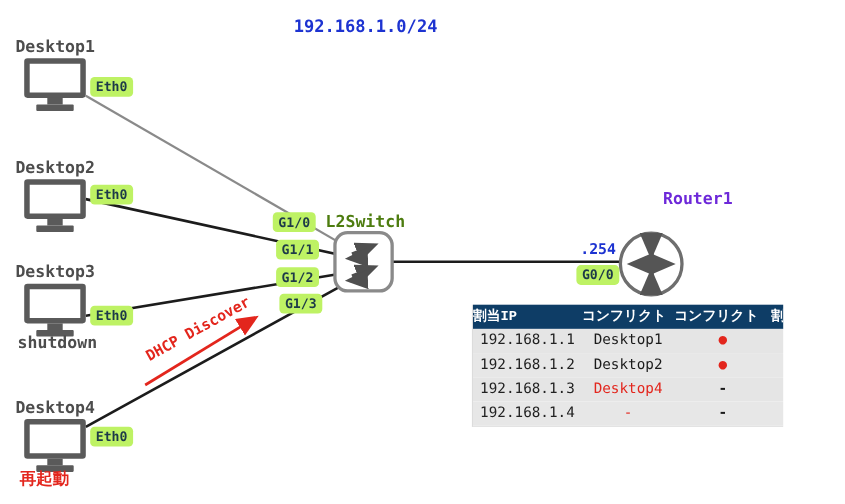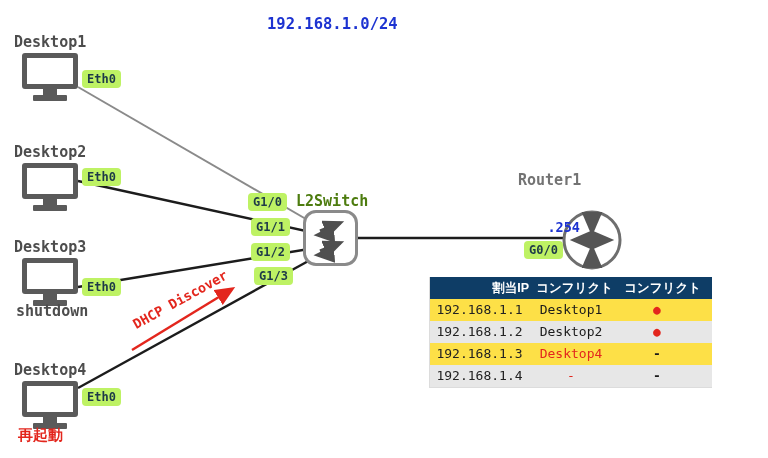--- a/index.html
+++ b/index.html
@@ -27,44 +27,44 @@
   .host-note[data-color="dark"]{color:#4d4d4d;}
   .host-note[data-color="red"]{color:#e3261d;font-family:"Liberation Sans",sans-serif;}
   
   .switch-label{position:absolute;left:296px;top:192px;z-index:3;font:bold 15px "DejaVu Sans Mono",monospace;color:#4d7c0f;}
   .switch-box{
     position:absolute;left:303px;top:210px;width:55px;height:56px;z-index:2;
     box-sizing:border-box;border:3px solid #8a8a8a;border-radius:13px;background:#fff;
   }
   .port-badge{position:absolute;}
   
-  .router-labels{position:absolute;left:518px;top:171px;width:148px;z-index:3;text-align:left;color:#737373;}
+  .router-labels{position:absolute;left:518px;top:171px;width:148px;z-index:3;text-align:right;color:#6d28d9;}
   .router-name{font:bold 15px "DejaVu Sans Mono",monospace;line-height:18px;}
   .router-role{font:bold 14px "DejaVu Sans Mono",monospace;line-height:17px;}
   .router-icon{position:absolute;left:560px;top:208px;z-index:2;}
   .router-ip{
-    position:absolute;left:540px;top:219px;width:40px;z-index:3;text-align:right;
+    position:absolute;left:520px;top:219px;width:40px;z-index:3;text-align:right;
     font:bold 13.5px "DejaVu Sans Mono",monospace;color:#1d33d1;
   }
   
   .dhcp-label{
     position:absolute;left:130px;top:318px;z-index:3;transform:rotate(-29deg);transform-origin:0 0;
     font:bold 13.5px "DejaVu Sans Mono",monospace;color:#e3261d;white-space:nowrap;
   }
   
   .dhcp-table{
     position:absolute;left:429px;top:277px;width:333px;z-index:3;
     border:1px solid #dcdcdc;border-top:none;box-sizing:content-box;
   }
   .t-head{display:grid;grid-template-columns:99px 84px 88px 62px;background:#0e3d66;}
   .t-head .cell{
-    font-family:Liberation Sans, sans-serif;font-weight:bold;font-size:12.5px;
-    color:#fff;text-align:right;line-height:22px;height:22px;white-space:nowrap;overflow:hidden;
-  }
-  .t-row{display:grid;grid-template-columns:99px 84px 88px 62px;background:#fde047;}
+    font-family:Liberation Mono, monospace;font-weight:bold;font-size:12.5px;
+    color:#fff;text-align:left;line-height:22px;height:22px;white-space:nowrap;overflow:hidden;
+  }
+  .t-row{display:grid;grid-template-columns:99px 84px 88px 62px;background:#e5e5e5;}
   .t-row:nth-child(odd){background:#e7e7e7;}
   .t-row .cell{
     font:13px "DejaVu Sans Mono",monospace;color:#222;text-align:center;line-height:22px;height:22px;white-space:nowrap;
   }
   .cell[data-color="red"]{color:#e3261d;}
   .cell[data-color="dark"]{color:#1a1a1a;}
   .cell.mark{font-weight:bold;}
 </style>
 </head>
 <body>

